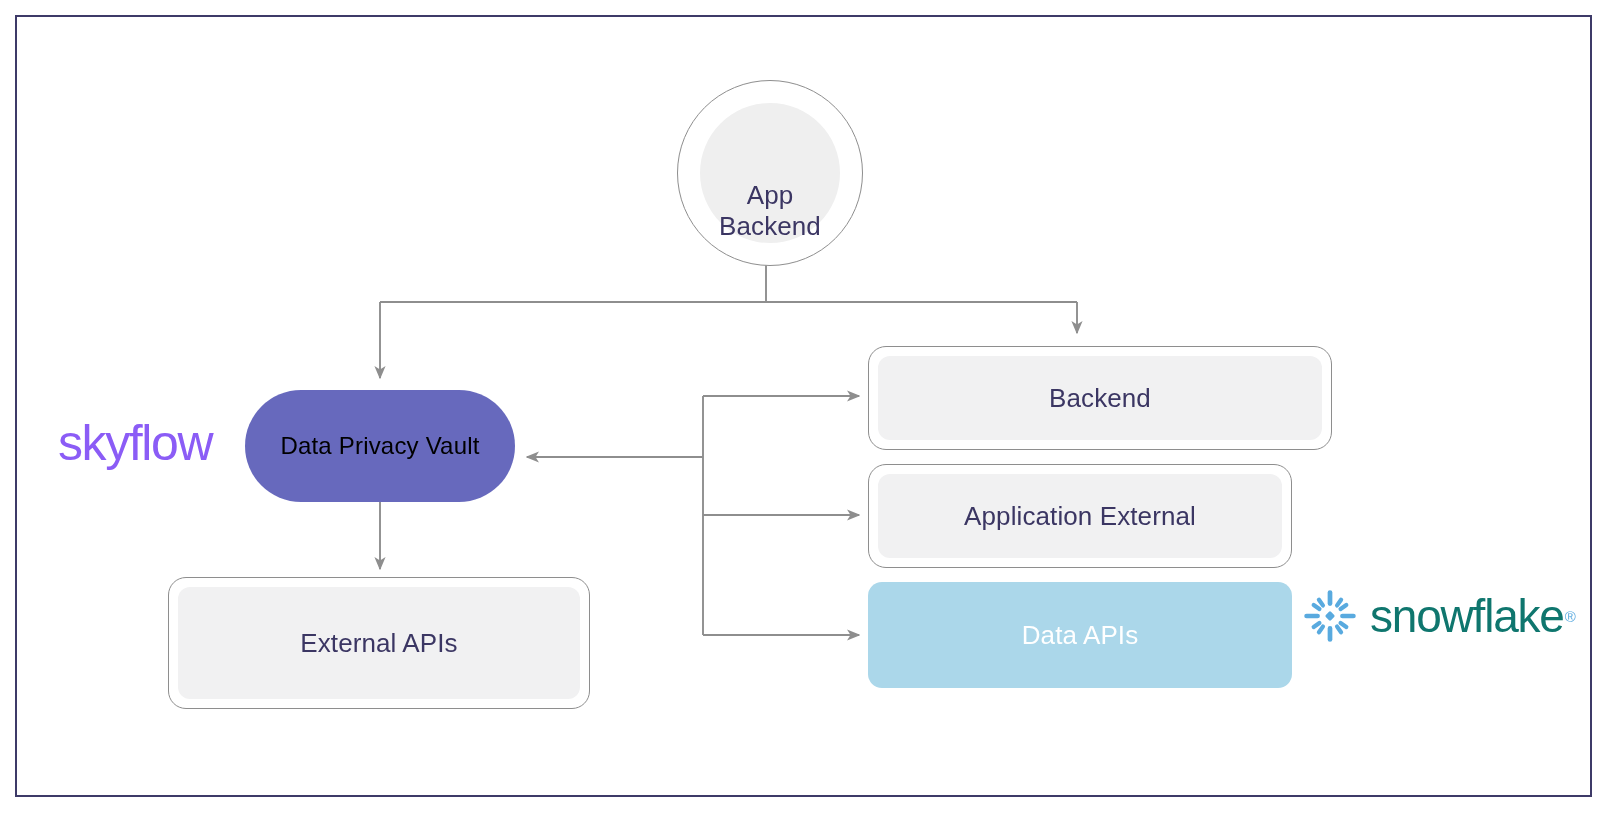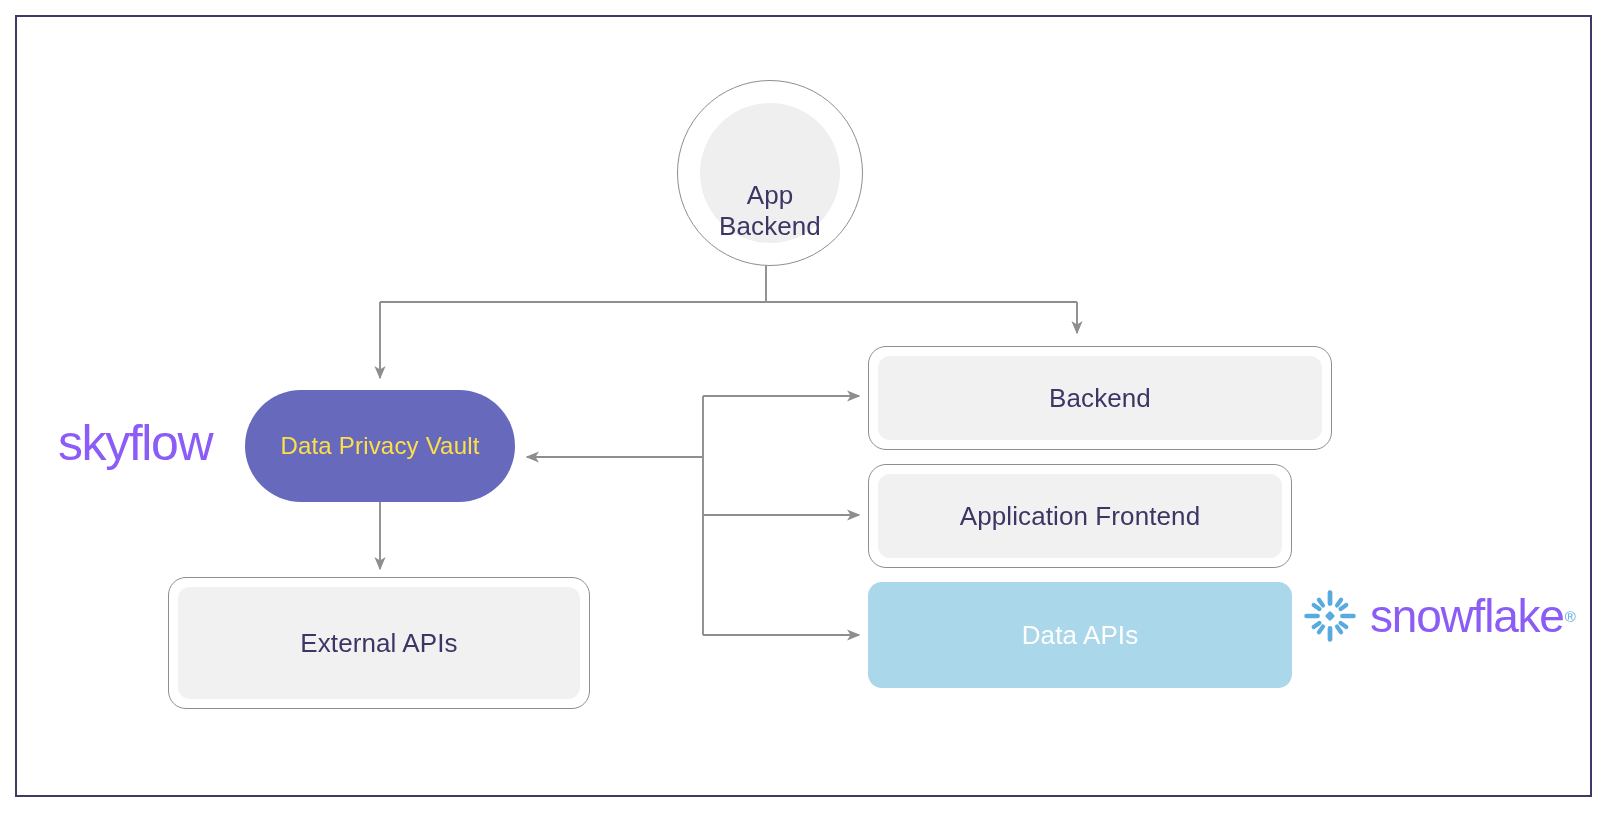--- a/index.html
+++ b/index.html
@@ -113,42 +113,42 @@
     letter-spacing: .1px;
     white-space: nowrap;
   }
 
   
   .pill {
     border-radius: 999px;
     background: #6769bd;
   }
   .pill-label {
-    color: #fde047;
+    color: #000000;
     font-size: 24px;
     letter-spacing: .2px;
     white-space: nowrap;
     text-align: center;
   }
 
   
   .logo {
     position: absolute;
     display: flex;
     align-items: center;
   }
   .skyflow-word {
     color: #8b5cf6;
     font-size: 50px;
     font-weight: 400;
     letter-spacing: -1.4px;
     line-height: 1;
   }
   .snowflake-word {
-    color: #8b5cf6;
+    color: #0f766e;
     font-size: 46px;
     font-weight: 400;
     letter-spacing: -1.2px;
     line-height: 1;
     text-align: center;
   }
   .snowflake-reg {
     color: #59aadf;
     font-size: 15px;
     vertical-align: super;
@@ -217,21 +217,21 @@
   </div>
 
   <div class="node box-outer" style="left:868px; top:346px; width:464px; height:104px;">
     <div class="box-inner">
       <span class="box-label">Backend</span>
     </div>
   </div>
 
   <div class="node box-outer" style="left:868px; top:464px; width:424px; height:104px;">
     <div class="box-inner">
-      <span class="box-label">Application Frontend</span>
+      <span class="box-label">Application External</span>
     </div>
   </div>
 
   <div class="node box-solid" style="left:868px; top:582px; width:424px; height:106px;">
     <span class="box-label-light">Data APIs</span>
   </div>
 
   <div class="logo" style="left:58px; top:418px;">
     <span class="skyflow-word">skyflow</span>
   </div>

